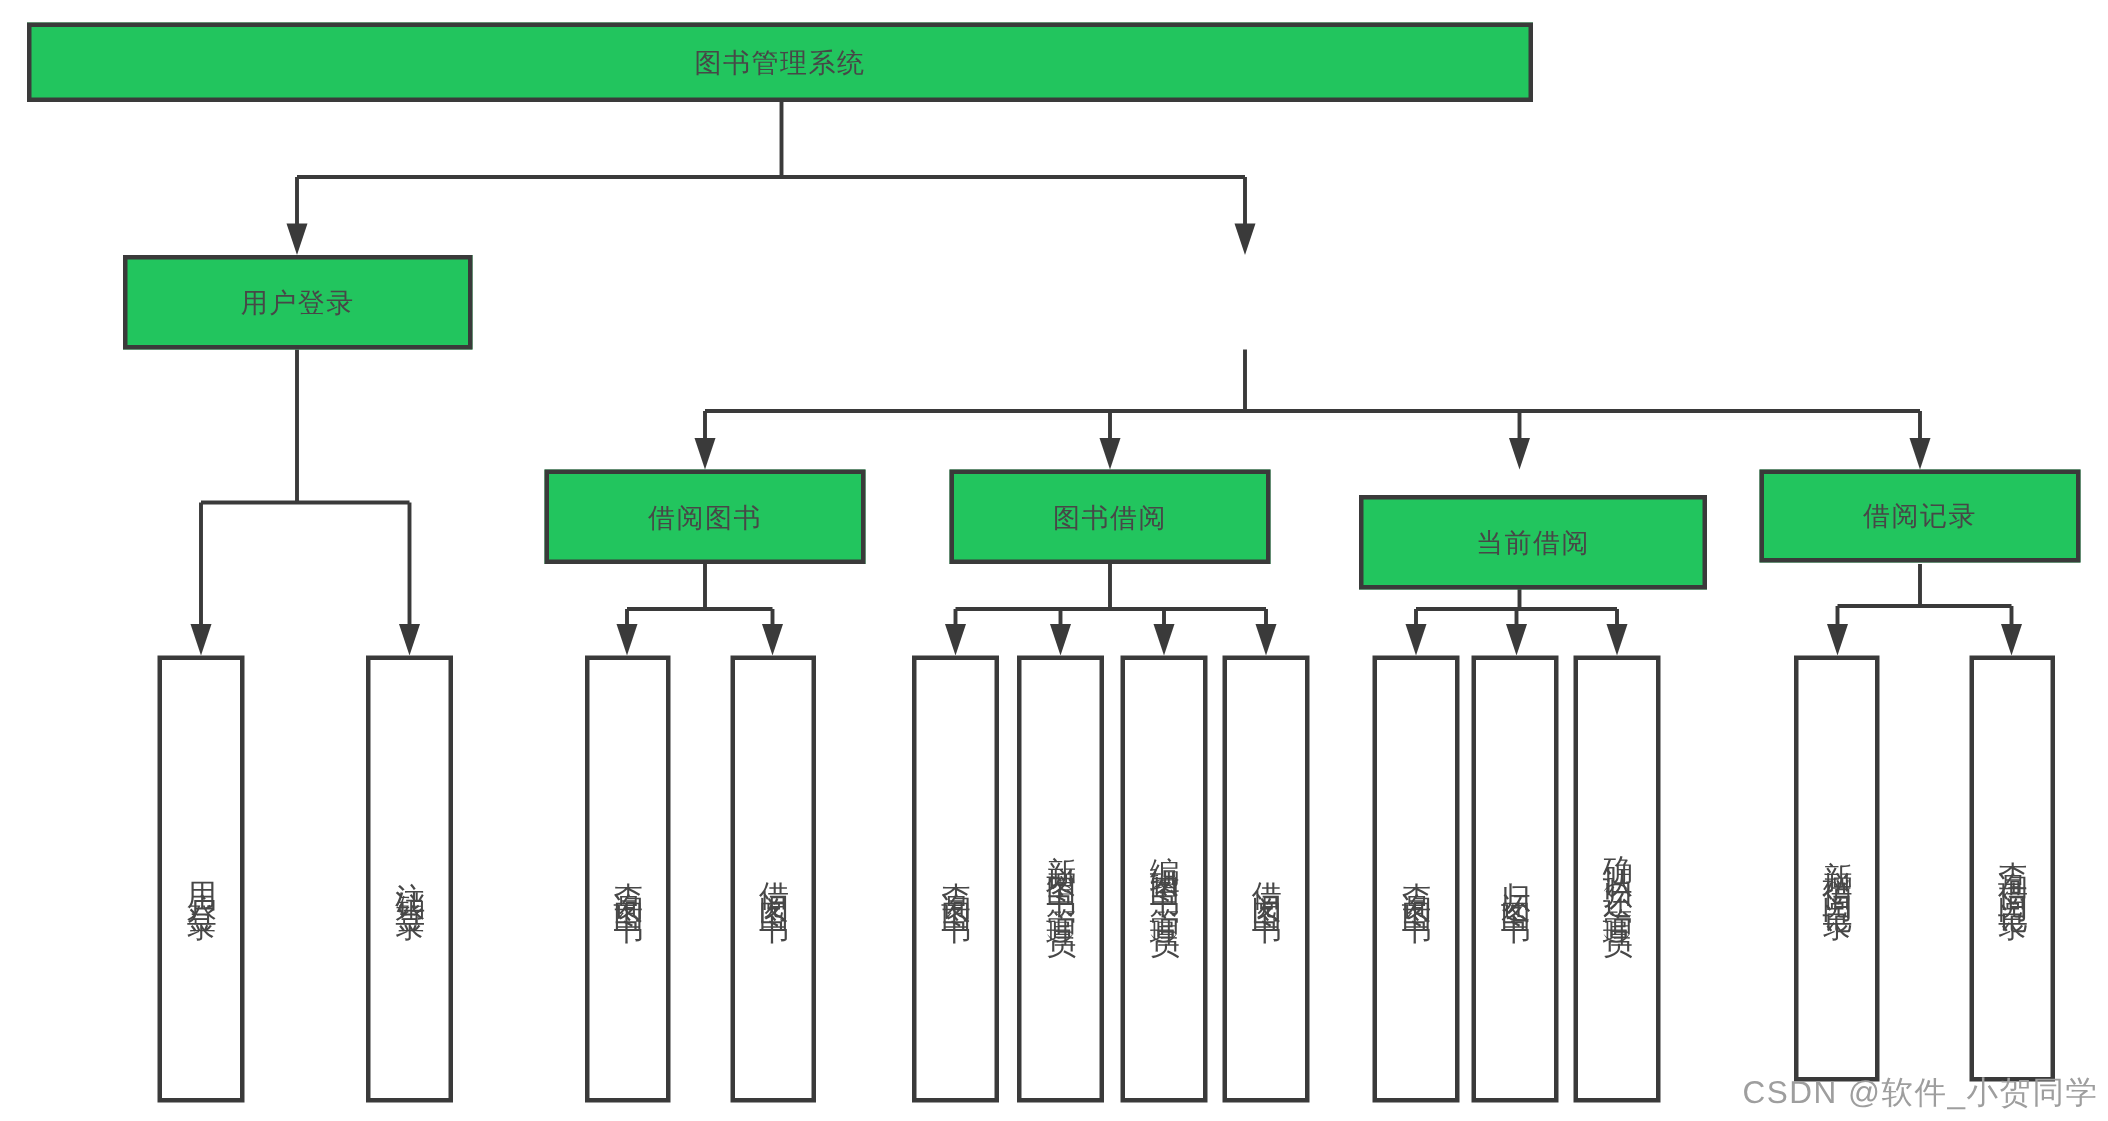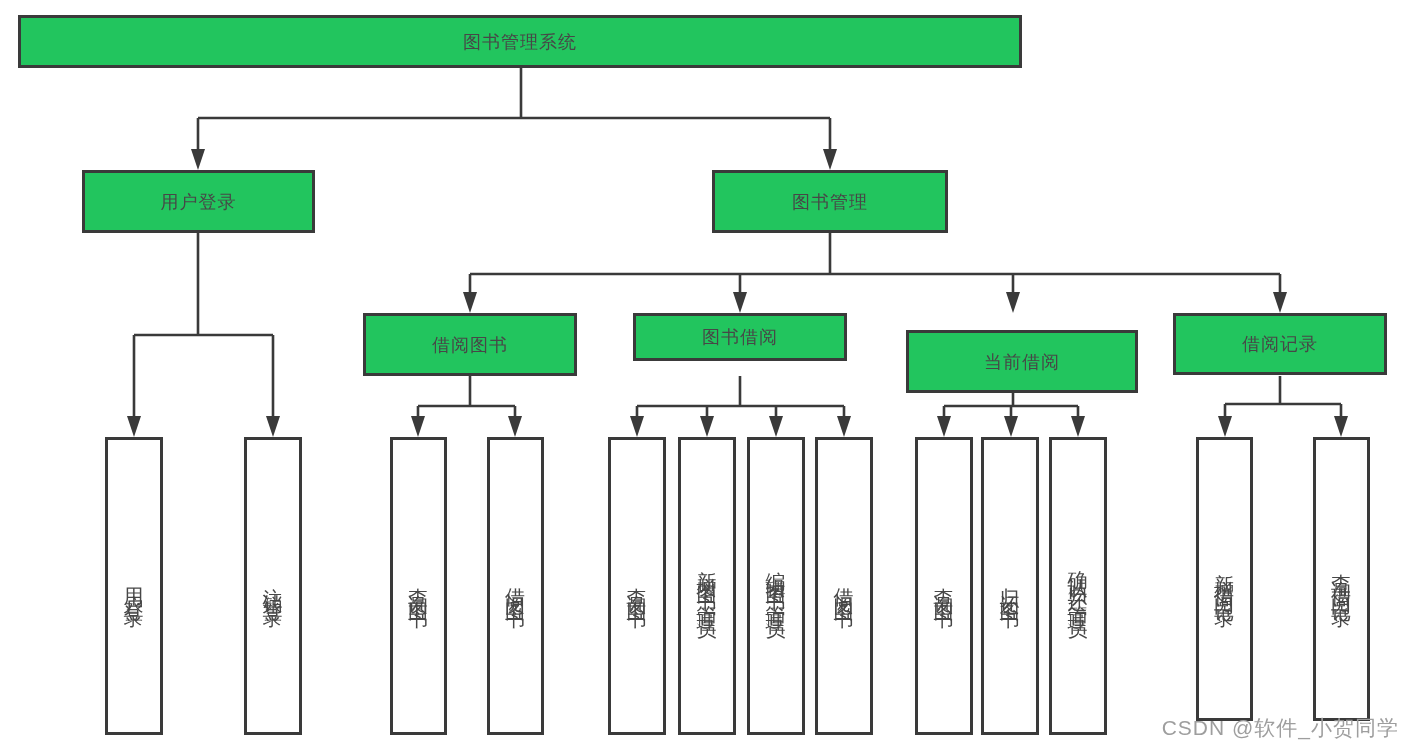--- a/index.html
+++ b/index.html
@@ -119,28 +119,25 @@
     <polygon points="1334,416 1348,416 1341,437"></polygon>
   </svg>
 
   <div class="hbox" style="left:18px;top:15px;width:1004px;height:53px">
     <span>图书管理系统</span>
   </div>
 
   <div class="hbox" style="left:82px;top:170px;width:233px;height:63px">
     <span>用户登录</span>
   </div>
-  <div class="hbox" style="left:712px;top:170px;width:236px;height:63px">
-    <span>图书管理</span>
-  </div>
 
   <div class="hbox" style="left:363px;top:313px;width:214px;height:63px">
     <span>借阅图书</span>
   </div>
-  <div class="hbox" style="left:633px;top:313px;width:214px;height:48px">
+  <div class="hbox" style="left:633px;top:313px;width:214px;height:63px">
     <span>图书借阅</span>
   </div>
   <div class="hbox" style="left:906px;top:330px;width:232px;height:63px">
     <span>当前借阅</span>
   </div>
   <div class="hbox" style="left:1173px;top:313px;width:214px;height:62px">
     <span>借阅记录</span>
   </div>
 
   <div class="vbox" style="left:105px;top:437px;width:58px;height:298px">

